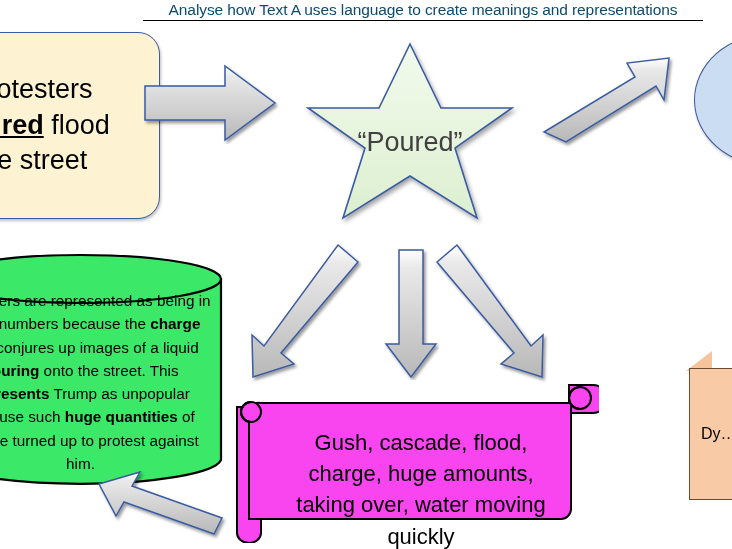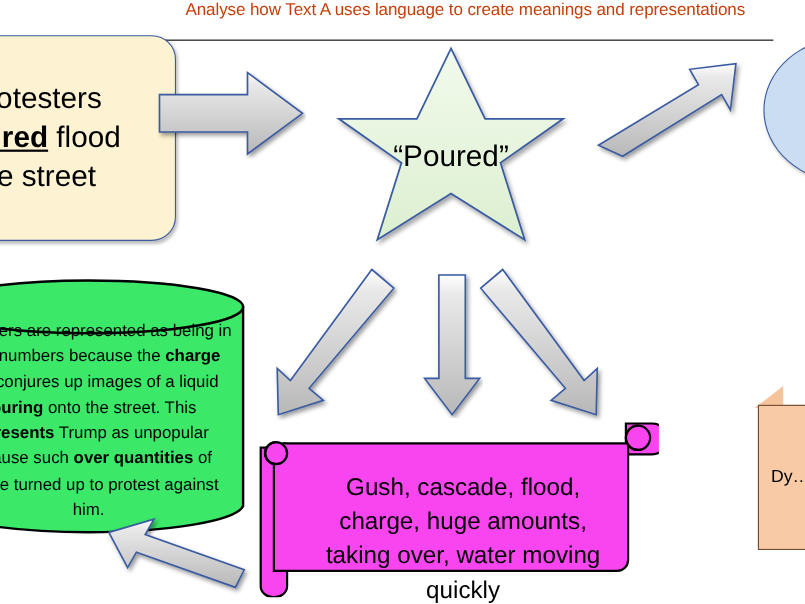--- a/index.html
+++ b/index.html
@@ -19,25 +19,25 @@
   }
 
   
   #title {
     position: absolute;
     left: 143px;
     top: 1px;
     width: 560px;
     text-align: center;
     font-size: 15.5px;
-    color: #c2410c;
+    color: #0c4a6e;
     letter-spacing: -0.1px;
     white-space: nowrap;
     border-bottom: 1.6px solid #000000;
-    padding-bottom: 17px;
+    padding-bottom: 1px;
   }
 
   
   #yellow-box {
     position: absolute;
     left: -98px;
     top: 32px;
     width: 258px;
     height: 187px;
     background: #FDF3D2;
@@ -89,21 +89,21 @@
   #star-label {
     position: absolute;
     left: 0;
     top: 0;
     width: 254px;
     height: 200px;
     display: flex;
     align-items: center;
     justify-content: center;
     font-size: 27px;
-    color: #000000;
+    color: #404040;
     pointer-events: none;
   }
 
   
   #green-cyl {
     position: absolute;
     left: -62px;
     top: 253px;
     width: 285px;
     height: 233px;
@@ -221,21 +221,21 @@
     <svg width="285" height="233" viewBox="0 0 285 233">
       <path d="M2,26 L2,207 A141,26 0 0 0 283,207 L283,26 Z" fill="#3BE868" stroke="#000000" stroke-width="2.2"></path>
       <ellipse cx="142.5" cy="26" rx="140.5" ry="24" fill="#3BE868" stroke="#000000" stroke-width="2.2"></ellipse>
     </svg>
     <div class="txt">
       Protesters are represented as being in<br>
       large numbers because the <b>charge</b><br>
       verb conjures up images of a liquid<br>
       <b>pouring</b> onto the street. This<br>
       <b>represents</b> Trump as unpopular<br>
-      because such <b>over quantities</b> of<br>
+      because such <b>huge quantities</b> of<br>
       people turned up to protest against<br>
       him.
     </div>
   </div>
 
   <div id="scroll">
     <svg width="368" height="162" viewBox="0 0 368 162">
 
       <path d="M6,26 L6,152 A12,10 0 0 0 30,152 L30,26 Z" fill="#F845F0" stroke="#000000" stroke-width="2"></path>
 

